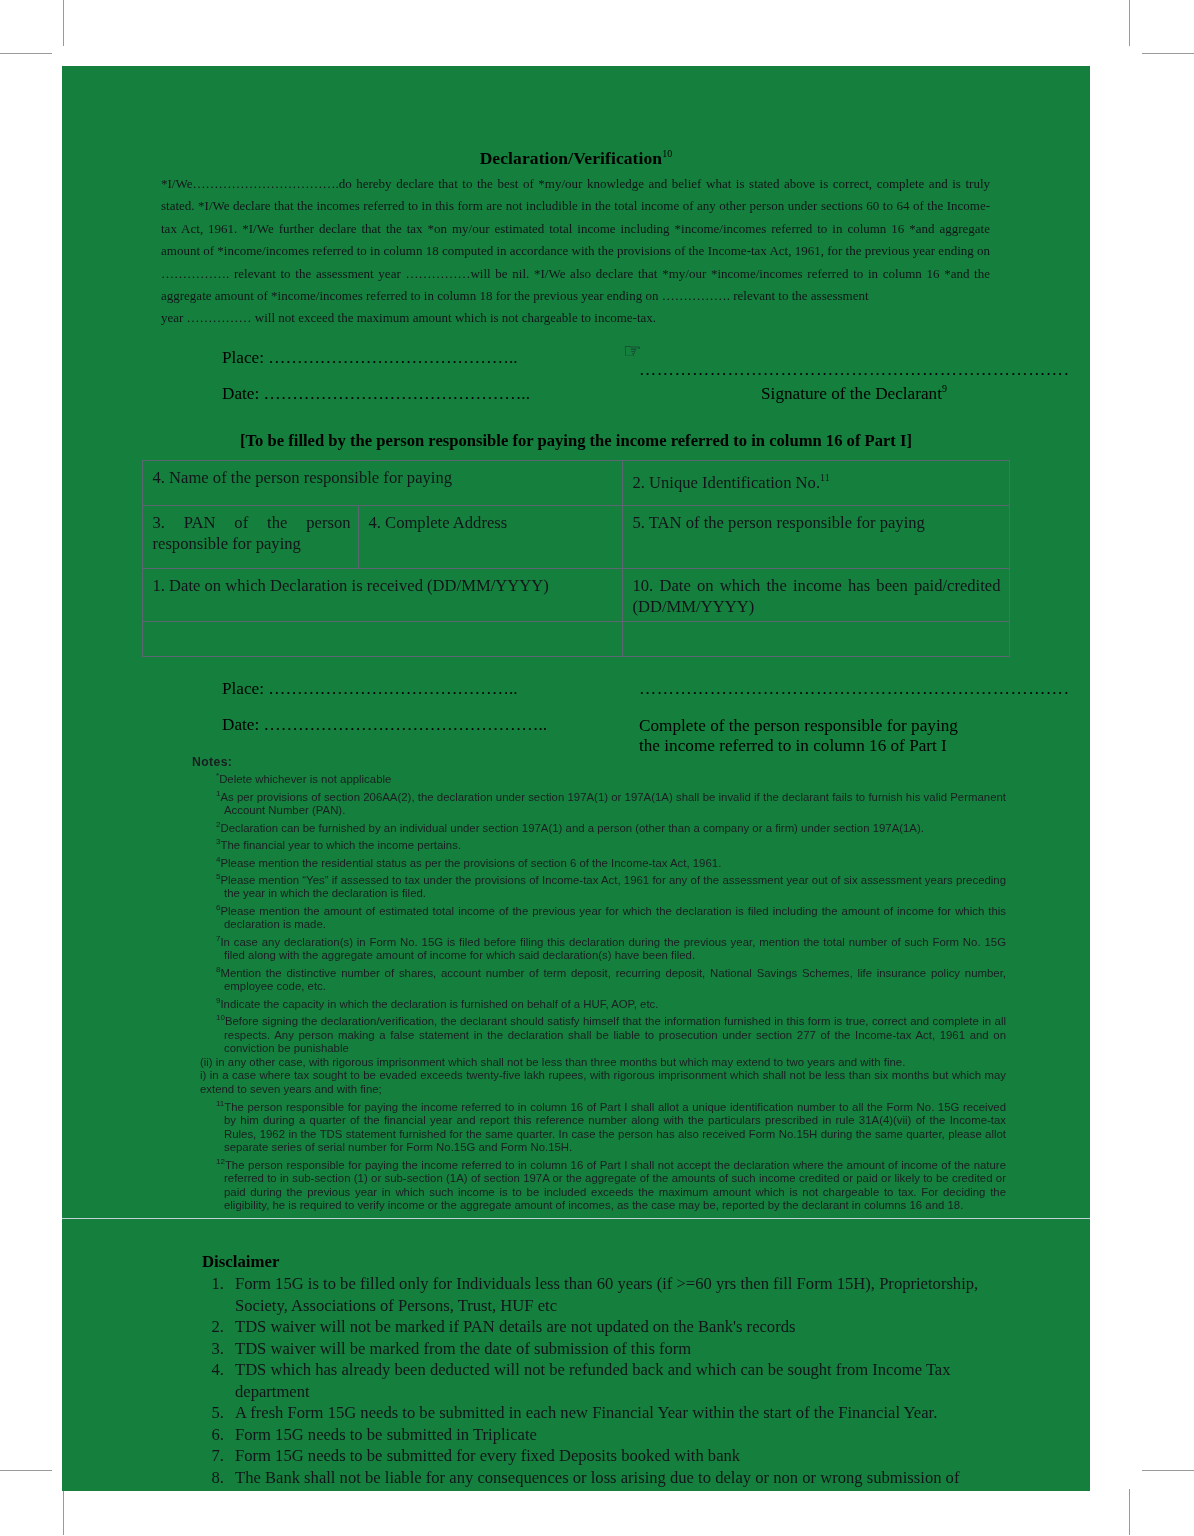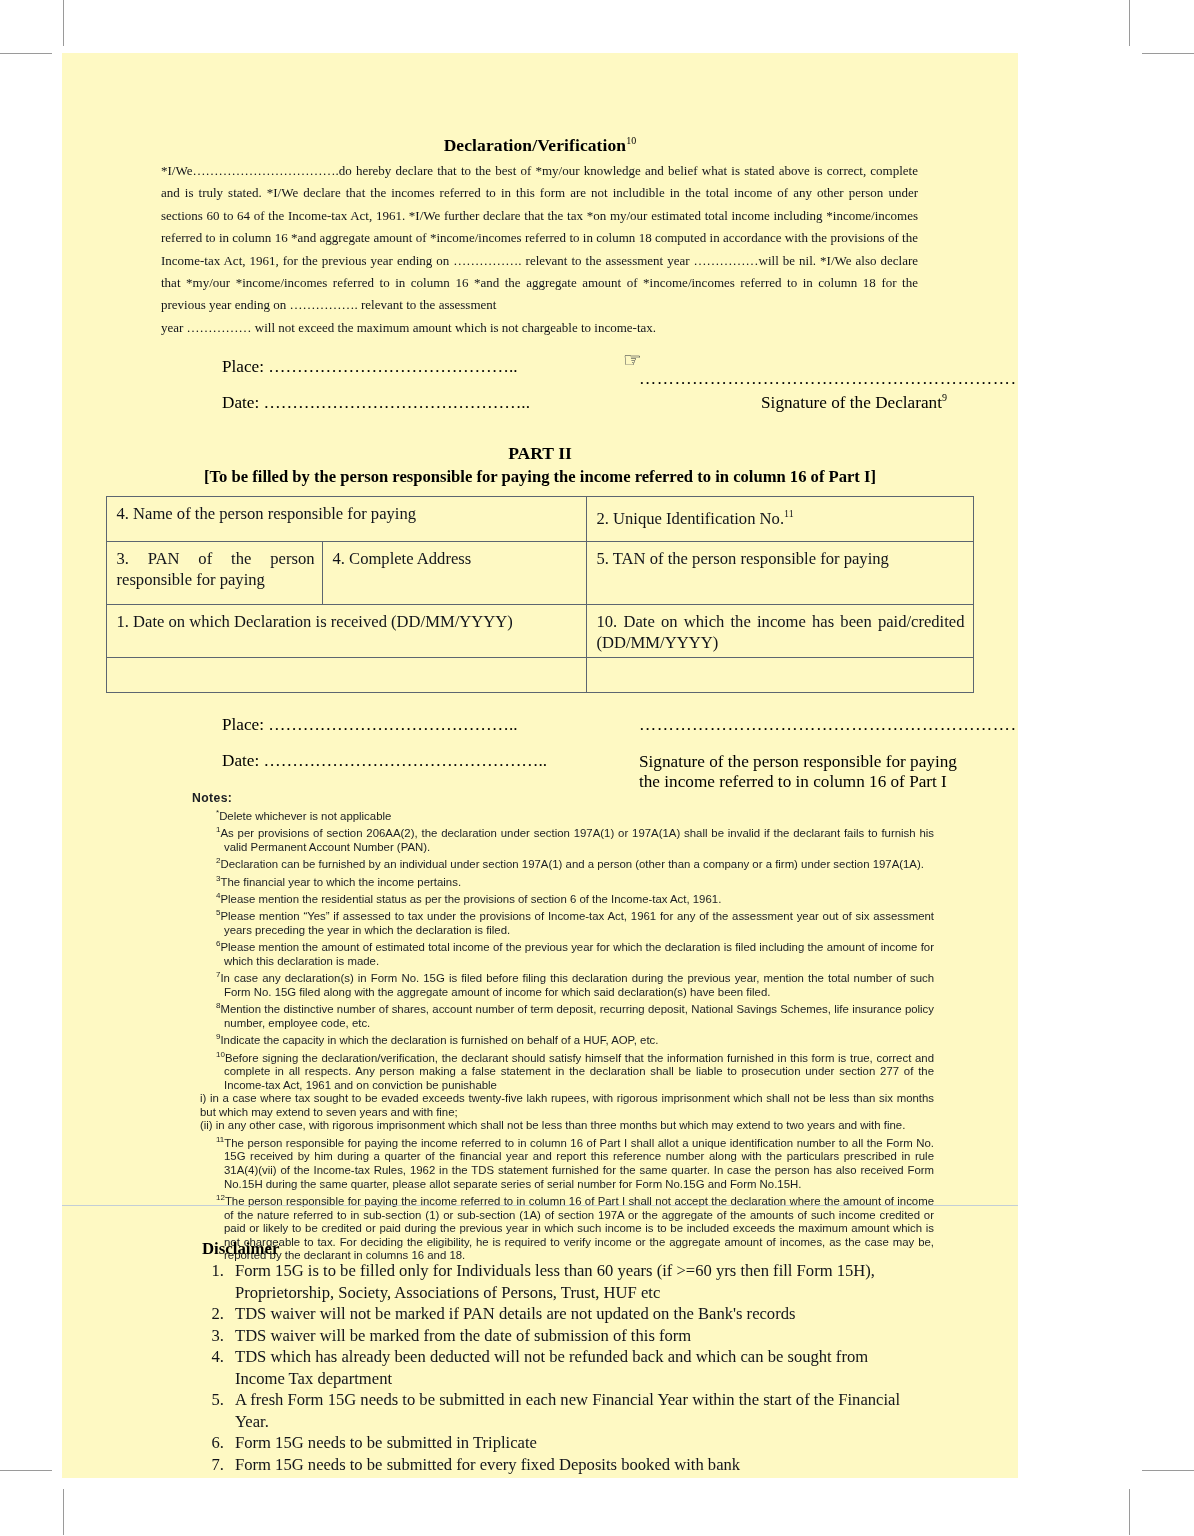--- a/index.html
+++ b/index.html
@@ -14,23 +14,23 @@
   }
 
   
   .crop { position: absolute; background: #9a9a9a; }
   .crop.h { height: 1px; width: 52px; }
   .crop.v { width: 1px; height: 46px; }
 
   
   #panel {
     position: absolute;
-    left: 62px; top: 53px;
-    width: 956px; height: 1425px;
-    background: #fef9c3;
+    left: 62px; top: 66px;
+    width: 1028px; height: 1425px;
+    background: #15803d;
     overflow: hidden;
   }
 
   
   .decl-title {
     text-align: center;
     font-weight: bold;
     font-size: 17.5px;
     padding-top: 82px;
     letter-spacing: .1px;
@@ -179,21 +179,20 @@
     </div>
     <div class="hand">☞</div>
     <div class="sig-col">
       <div class="sig-dots">……………………………………………………………………….</div>
       <div class="sig-cap">
         <span>Signature of the Declarant</span><sup>9</sup>
       </div>
     </div>
   </div>
 
-  <div class="part2">PART II</div>
   <div class="part2-sub">[To be filled by the person responsible for paying the income referred to in column 16 of Part I]</div>
 
   <table class="p2">
     <colgroup>
       <col style="width:216px">
         <col style="width:264px">
         <col style="width:142px">
         <col style="width:244px">
     </colgroup>
     <tbody>
@@ -219,41 +218,41 @@
     </tbody>
   </table>
 
   <div class="sig-block2">
     <div class="pd-col2">
       <div class="row">Place: ……………………………………..</div>
       <div class="row">Date: …………………………………………..</div>
     </div>
     <div class="sig-col2">
       <div class="sig-dots">…………………………………………………………………….</div>
-      <div class="l1">Signature of the person responsible for paying</div>
+      <div class="l1">Complete of the person responsible for paying</div>
       <div>the income referred to in column 16 of Part I</div>
     </div>
   </div>
 
   <div class="notes">
     <div class="notes-h">Notes:</div>
 
     <div class="note"><sup>*</sup><span>Delete whichever is not  applicable</span></div>
     <div class="note"><sup>1</sup><span>As per provisions of section 206AA(2), the declaration under section 197A(1) or 197A(1A) shall be invalid if the declarant fails to furnish his valid Permanent Account Number (PAN).</span></div>
     <div class="note"><sup>2</sup><span>Declaration can be furnished by an individual under section 197A(1) and a person (other than a company or a firm) under section 197A(1A).</span></div>
     <div class="note"><sup>3</sup><span>The financial year to which the income pertains.</span></div>
     <div class="note"><sup>4</sup><span>Please mention the residential status as per the provisions of section 6 of the Income-tax Act, 1961.</span></div>
     <div class="note"><sup>5</sup><span>Please mention “Yes” if assessed to tax under the provisions of Income-tax Act, 1961 for any of the assessment year out of six assessment years preceding the year in which the declaration is filed.</span></div>
     <div class="note"><sup>6</sup><span>Please mention the amount of estimated total income of the previous year for which the declaration is filed including the amount of income for which this declaration is made.</span></div>
     <div class="note"><sup>7</sup><span>In case any declaration(s) in Form No. 15G is filed before filing this declaration during the previous year, mention the total number of such Form No. 15G filed along with the aggregate amount of income for which said declaration(s) have been filed.</span></div>
     <div class="note"><sup>8</sup><span>Mention the distinctive number of shares, account number of term deposit, recurring deposit, National Savings Schemes, life insurance policy number, employee code, etc.</span></div>
     <div class="note"><sup>9</sup><span>Indicate the capacity in which the declaration is furnished on behalf of a HUF, AOP, etc.</span></div>
     <div class="note"><sup>10</sup><span>Before signing the declaration/verification, the declarant should satisfy himself that the information furnished in this form is true, correct and complete in all respects. Any person making a false statement in the declaration shall be liable to prosecution under section 277 of the Income-tax Act, 1961 and on conviction be punishable</span></div>
+    <div class="note-sub"><span>(ii) in any other case, with rigorous imprisonment which shall not be less than three months but which may extend to two years and with fine.</span></div>
     <div class="note-sub"><span>i) in a case where tax sought to be evaded exceeds twenty-five lakh rupees, with rigorous imprisonment which shall not be less than six months but which may extend to seven years and with fine;</span></div>
-    <div class="note-sub"><span>(ii) in any other case, with rigorous imprisonment which shall not be less than three months but which may extend to two years and with fine.</span></div>
     <div class="note"><sup>11</sup><span>The person responsible for paying the income referred to in column 16 of Part I shall allot a unique identification number to all the Form No. 15G received by him during a quarter of the financial year and report this reference number along with the particulars prescribed in rule 31A(4)(vii) of the Income-tax Rules, 1962 in the TDS statement furnished for the same quarter. In case the person has also received Form No.15H during the same quarter, please allot separate series of serial number for Form No.15G and Form No.15H.</span></div>
     <div class="note"><sup>12</sup><span>The person responsible for paying the income referred to in column 16 of Part I shall not accept the declaration where the amount of income of the nature referred to in sub-section (1) or sub-section (1A) of section 197A or the aggregate of the amounts of such income credited or paid or likely to be credited or paid during the previous year in which such income is to be included exceeds the maximum amount which is not chargeable to tax. For deciding the eligibility, he is required to verify income or the aggregate amount of incomes, as the case may be, reported by the declarant in columns 16 and 18.</span></div>
   </div>
 
   <div class="divider" style="top:1152px;"></div>
 
   <div class="disclaimer" style="position:absolute;top:1186px;left:0;right:0;">
     <div class="disc-h">Disclaimer</div>
     <ol class="disc-list">
       <li><span class="num">1.</span><span>Form 15G is to be filled only for Individuals less than 60 years (if &gt;=60 yrs then fill Form 15H), Proprietorship, Society, Associations of Persons, Trust, HUF etc</span></li>

